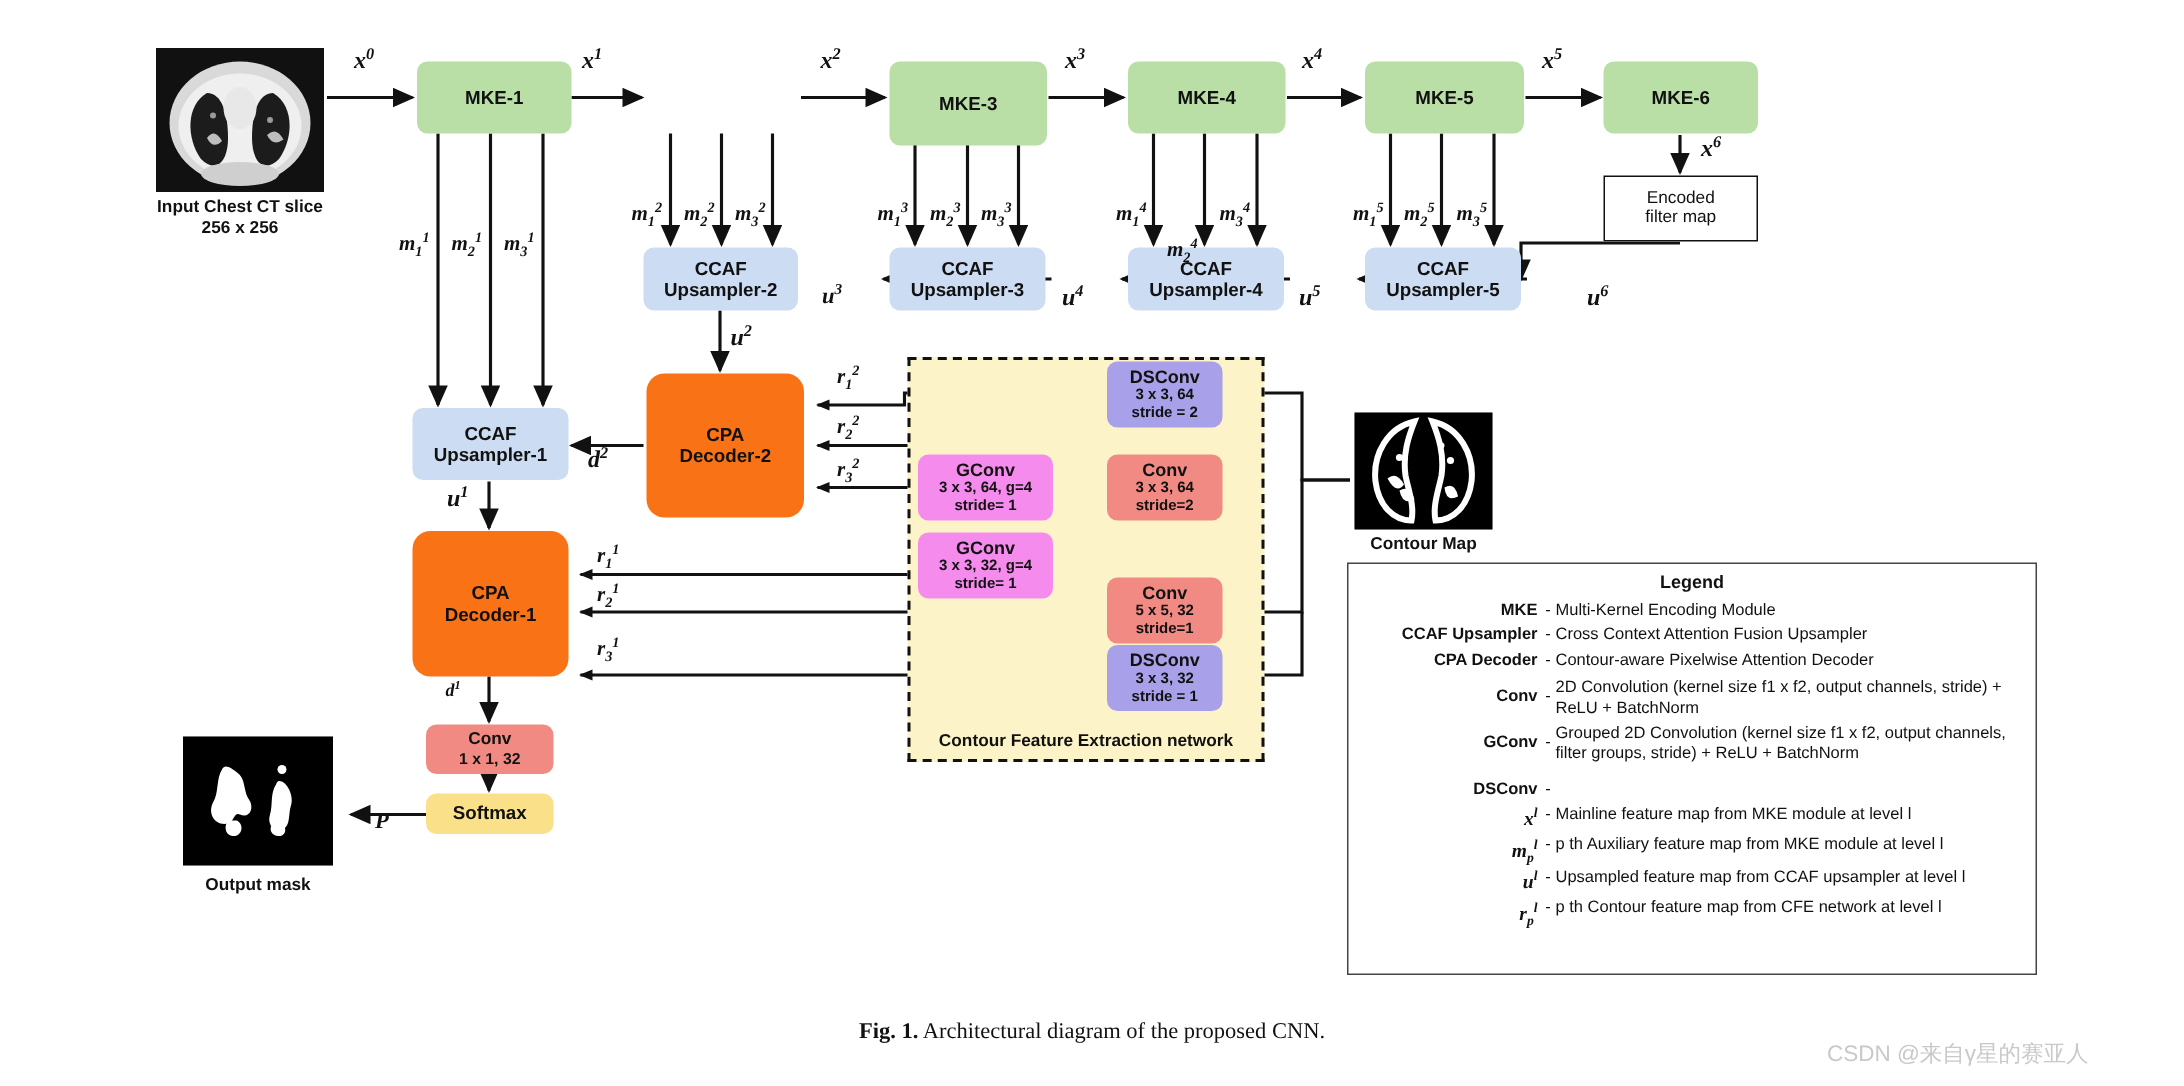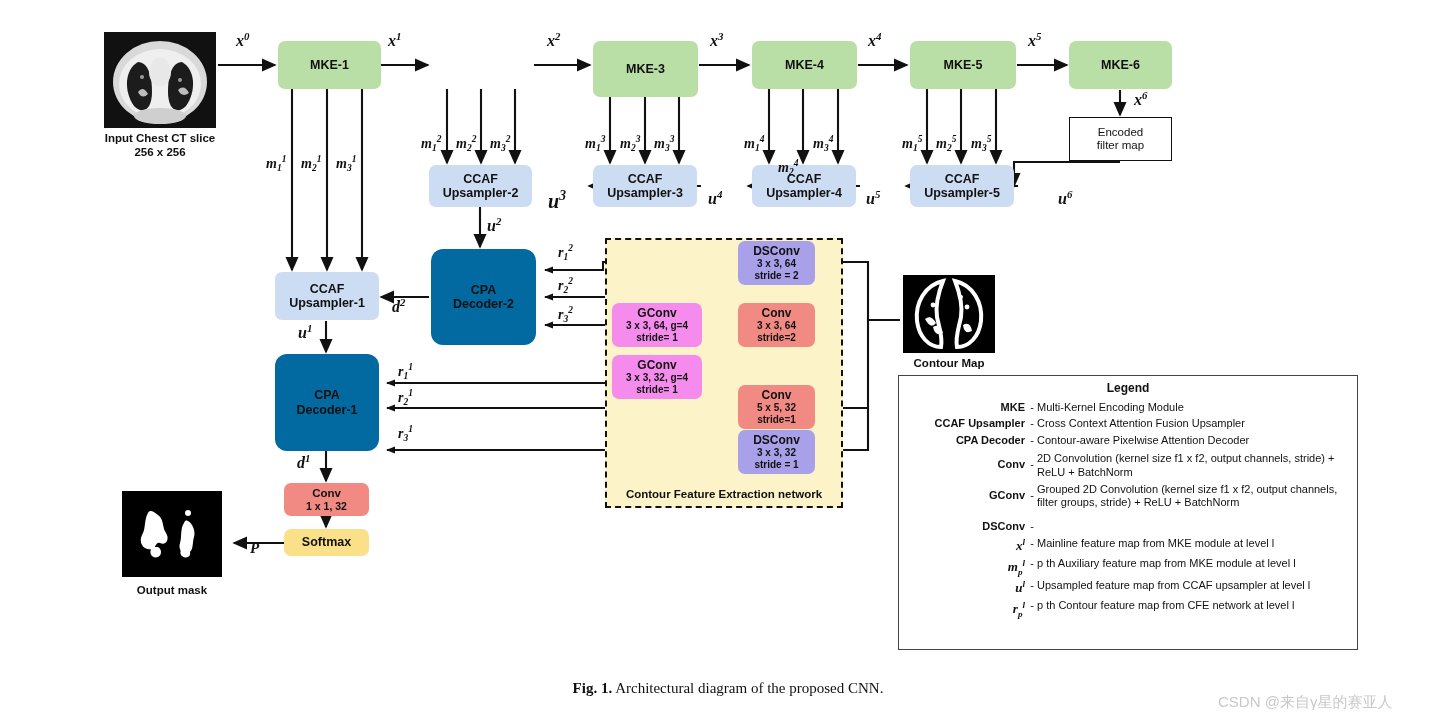--- a/index.html
+++ b/index.html
@@ -14,21 +14,21 @@
   svg.wires{position:absolute;left:0;top:0;width:1456px;height:724px;pointer-events:none;}
 
   .node{
     position:absolute;box-sizing:border-box;
     display:flex;flex-direction:column;align-items:center;justify-content:center;
     text-align:center;font-weight:bold;color:#111;
     line-height:1.15;
   }
   .mke{background:#b9dea6;border-radius:7px;font-size:12.5px;}
   .ccaf{background:#ccdcf2;border-radius:7px;font-size:12.5px;}
-  .cpa{background:#0369a1;border-radius:12px;font-size:12.5px;}
+  .cpa{background:#f97316;border-radius:12px;font-size:12.5px;}
   .convbox{background:#f28a84;border-radius:7px;}
   .dsconv{background:#a8a0e8;border-radius:7px;}
   .gconv{background:#f58ced;border-radius:7px;}
   .softmax{background:#fbe08a;border-radius:7px;font-size:12.5px;}
   .encmap{background:#ffffff;border:1.6px solid #111;border-radius:0;font-size:11.5px;font-weight:normal;}
 
   .cfbox .t1{font-size:12px;font-weight:bold;}
   .cfbox .t2{font-size:10px;font-weight:bold;}
   .cfbox .t3{font-size:10px;font-weight:bold;}
 
@@ -351,25 +351,25 @@
   <div class="lbl" style="left:388px;top:30px;font-size:16px;">x<span class="sup">1</span></div>
   <div class="lbl" style="left:547px;top:30px;font-size:16px;">x<span class="sup">2</span></div>
   <div class="lbl" style="left:710px;top:30px;font-size:16px;">x<span class="sup">3</span></div>
   <div class="lbl" style="left:868px;top:30px;font-size:16px;">x<span class="sup">4</span></div>
   <div class="lbl" style="left:1028px;top:30px;font-size:16px;">x<span class="sup">5</span></div>
   <div class="lbl" style="left:1134px;top:89px;font-size:16px;">x<span class="sup">6</span></div>
 
   <div class="lbl" style="left:1058px;top:188px;font-size:16px;">u<span class="sup">6</span></div>
   <div class="lbl" style="left:866px;top:188px;font-size:16px;">u<span class="sup">5</span></div>
   <div class="lbl" style="left:708px;top:188px;font-size:16px;">u<span class="sup">4</span></div>
-  <div class="lbl" style="left:548px;top:188px;font-size:20px;">u<span class="sup">3</span></div>
+  <div class="lbl" style="left:548px;top:188px;font-size:15px;">u<span class="sup">3</span></div>
   <div class="lbl" style="left:487px;top:215px;font-size:16px;">u<span class="sup">2</span></div>
   <div class="lbl" style="left:298px;top:322px;font-size:16px;">u<span class="sup">1</span></div>
   <div class="lbl" style="left:392px;top:296px;font-size:16px;">d<span class="sup">2</span></div>
-  <div class="lbl" style="left:297px;top:452px;font-size:16px;">d<span class="sup">1</span></div>
+  <div class="lbl" style="left:297px;top:452px;font-size:12px;">d<span class="sup">1</span></div>
   <div class="lbl" style="left:250px;top:540px;font-size:15px;">P</div>
 
   <div class="lbl" style="left:266px;top:154px;font-size:14px;">m<span class="sub">1</span><span class="sup">1</span></div>
   <div class="lbl" style="left:301px;top:154px;font-size:14px;">m<span class="sub">2</span><span class="sup">1</span></div>
   <div class="lbl" style="left:336px;top:154px;font-size:14px;">m<span class="sub">3</span><span class="sup">1</span></div>
 
   <div class="lbl" style="left:421px;top:134px;font-size:14px;">m<span class="sub">1</span><span class="sup">2</span></div>
   <div class="lbl" style="left:456px;top:134px;font-size:14px;">m<span class="sub">2</span><span class="sup">2</span></div>
   <div class="lbl" style="left:490px;top:134px;font-size:14px;">m<span class="sub">3</span><span class="sup">2</span></div>
 

